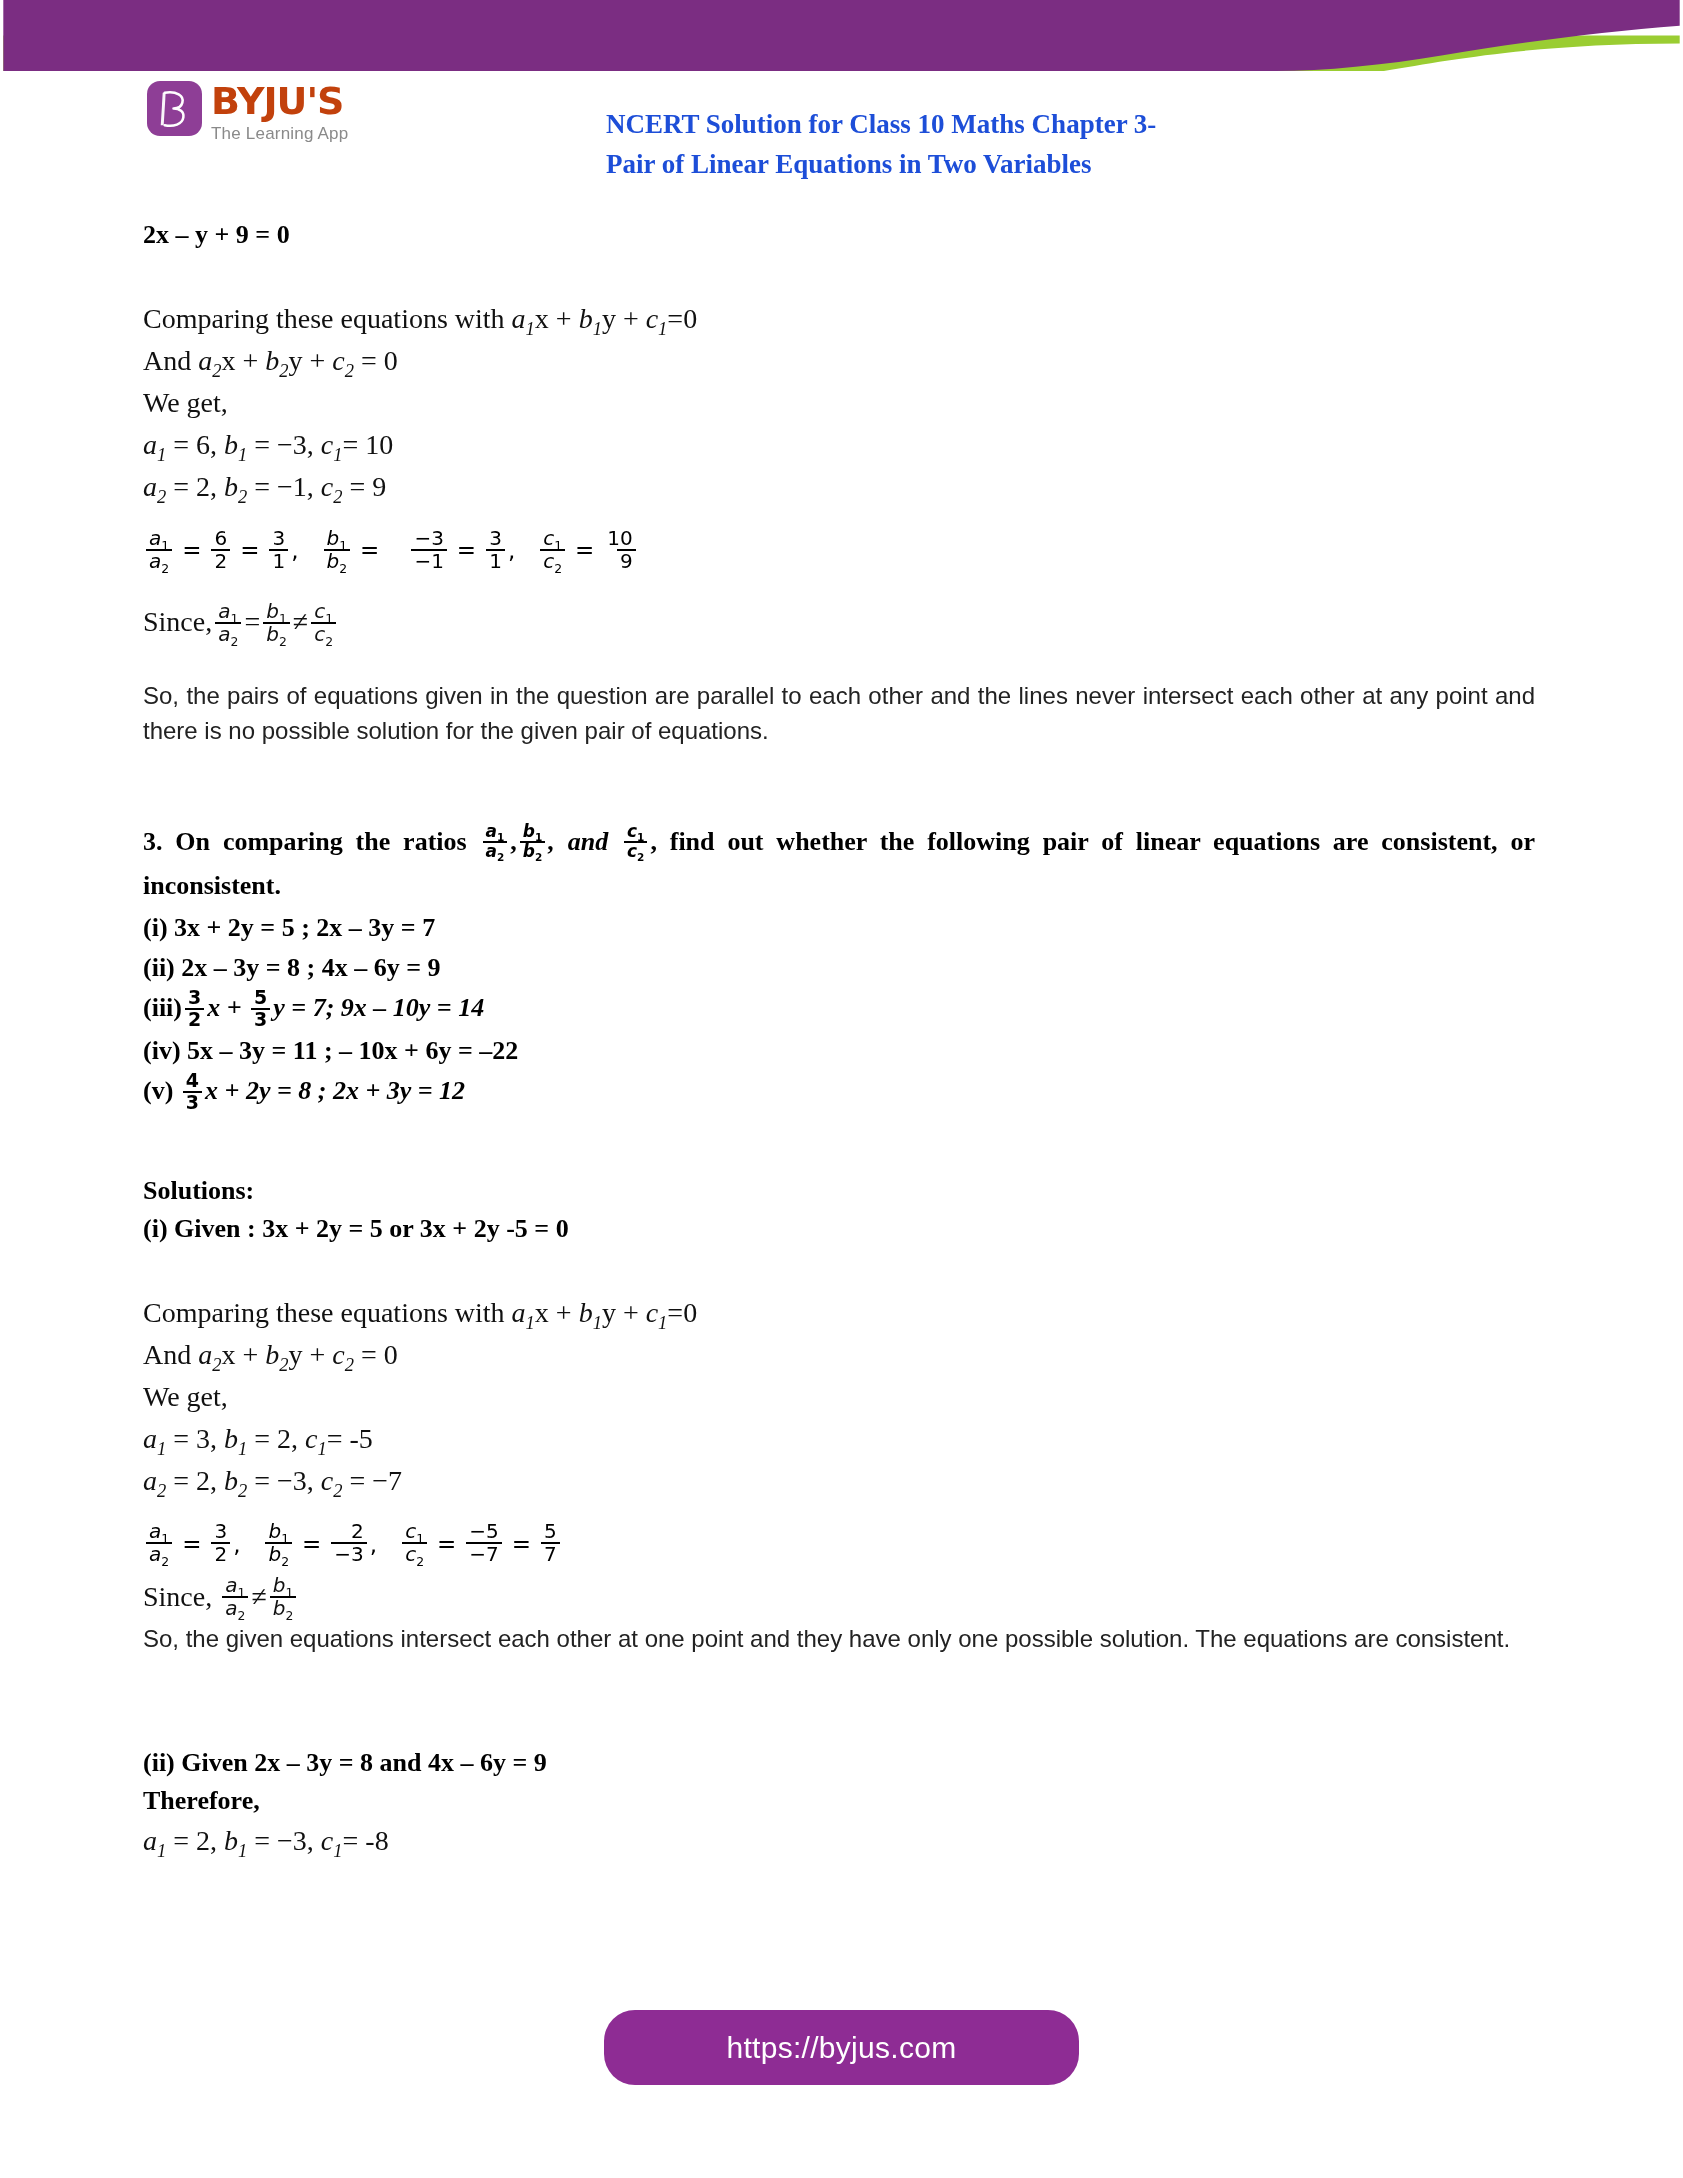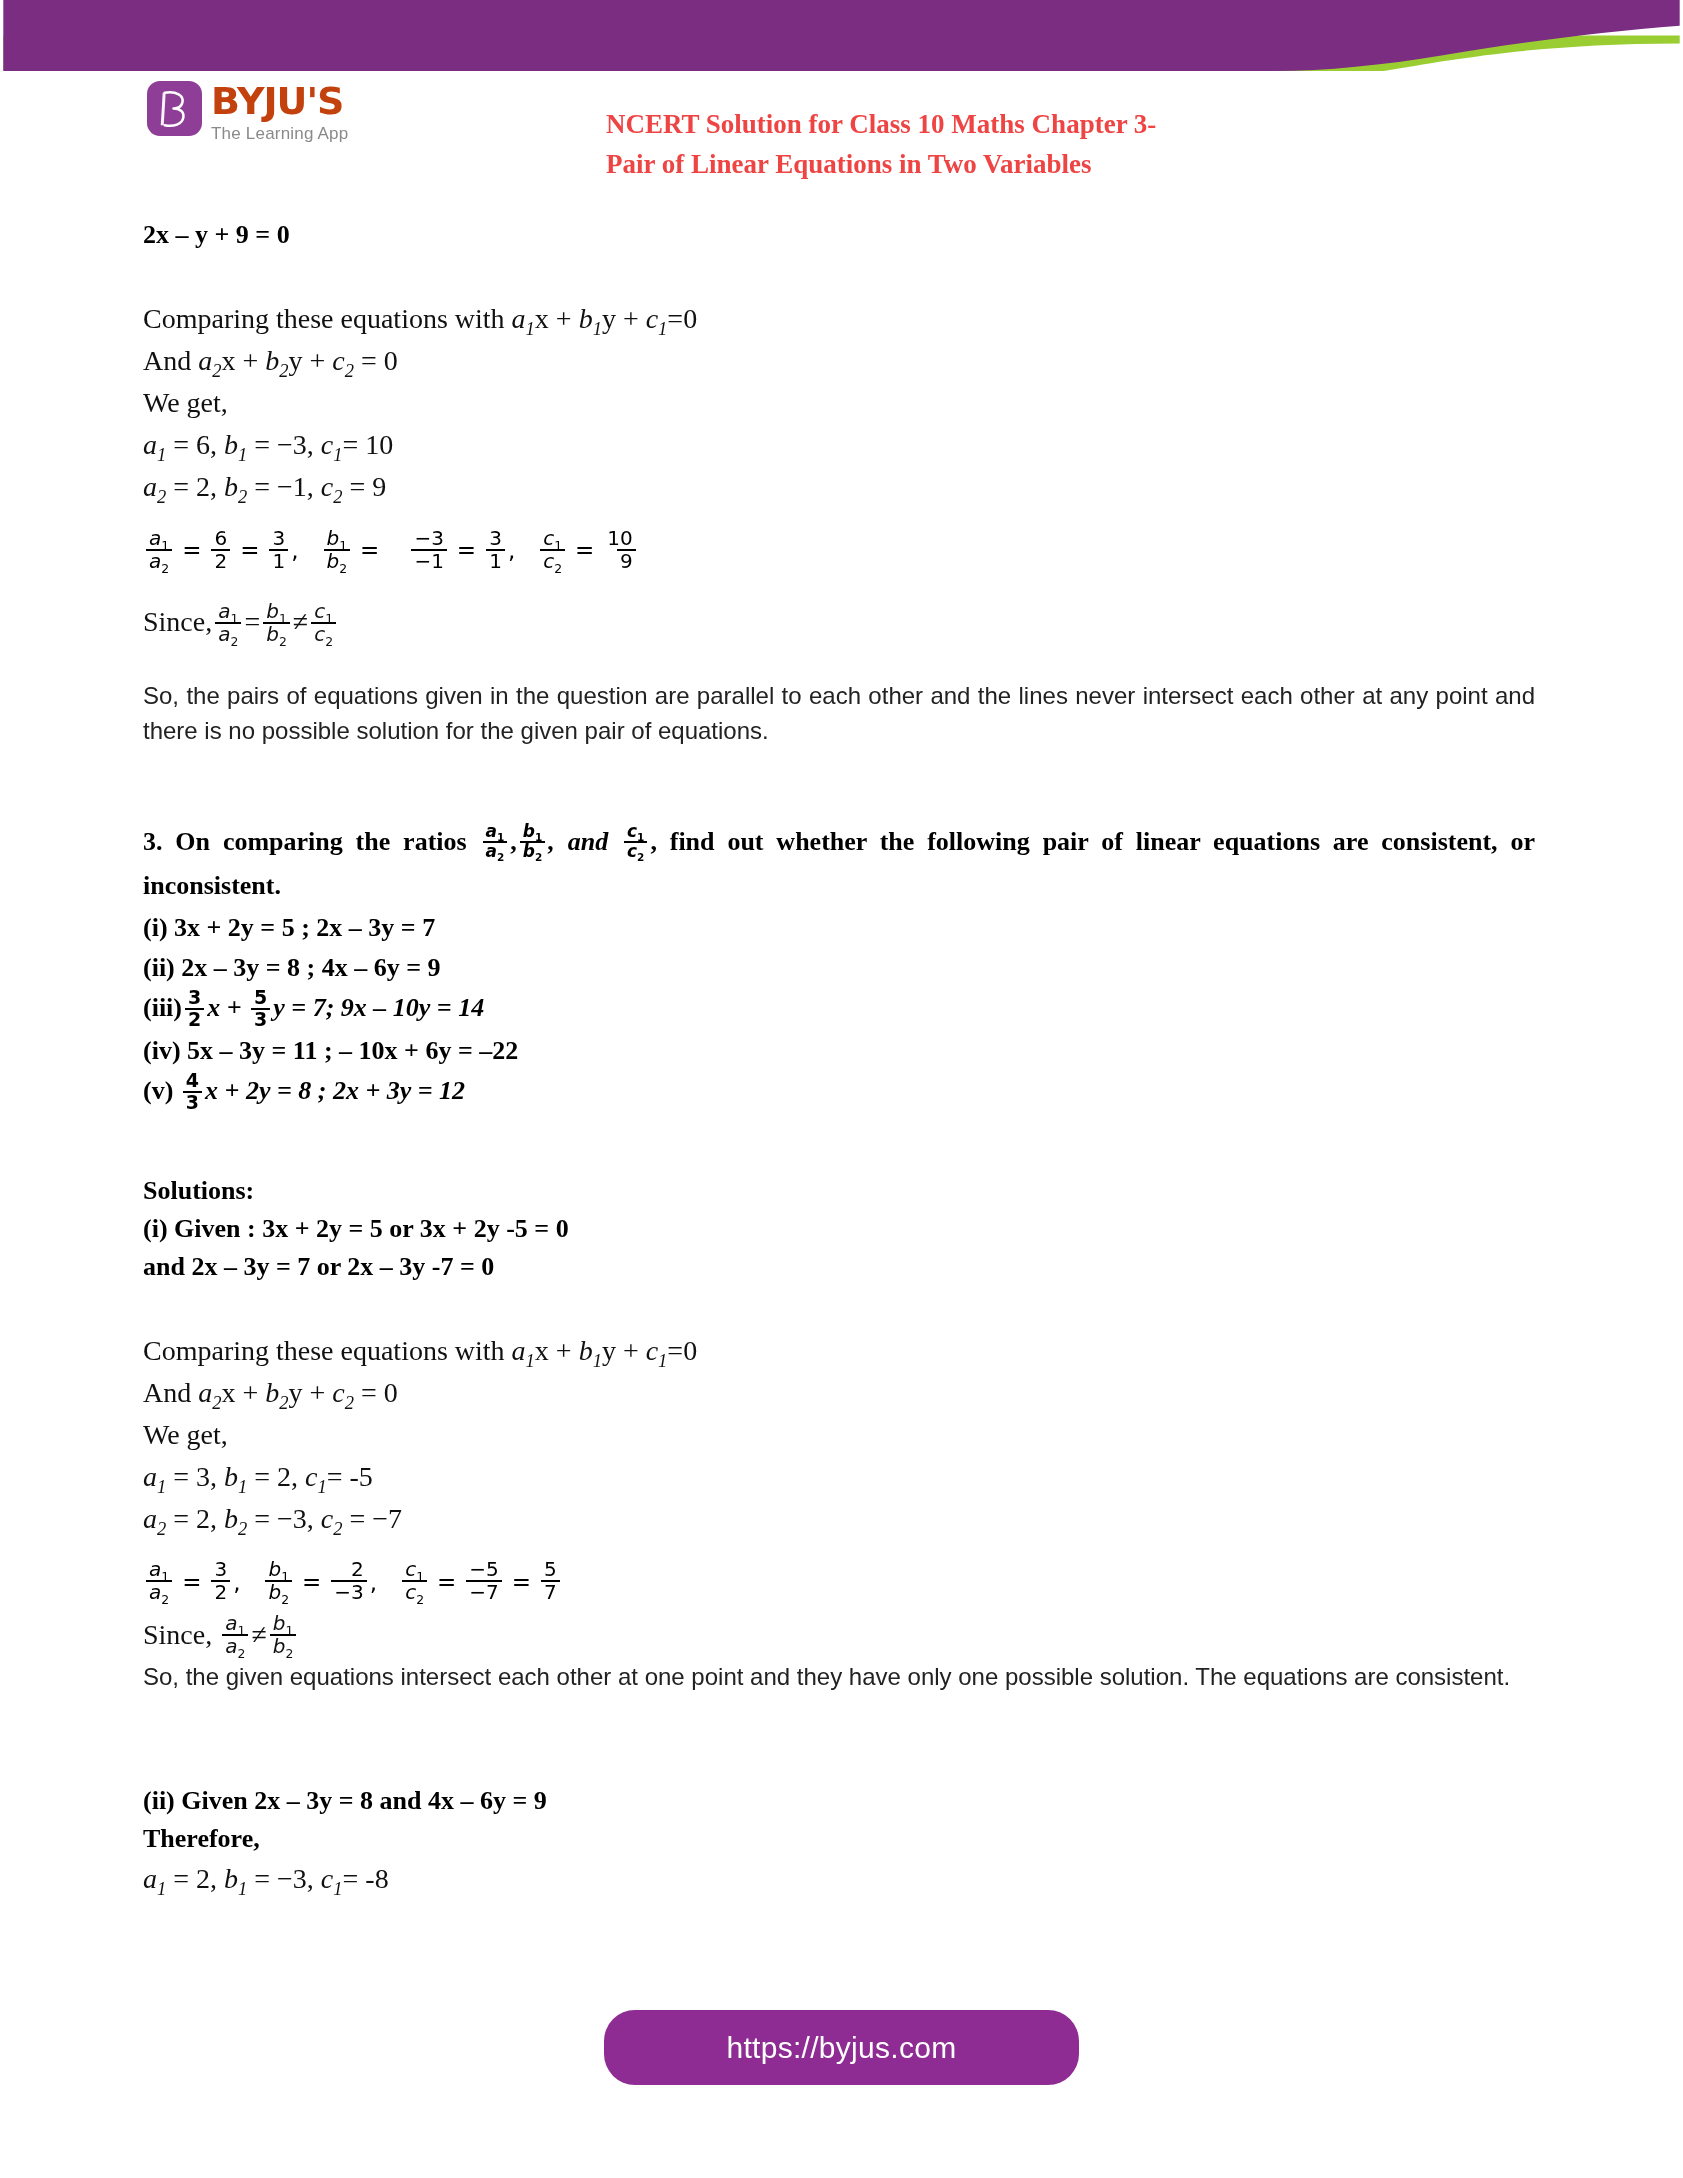--- a/index.html
+++ b/index.html
@@ -72,21 +72,21 @@
   
   .page-title {
     position: absolute;
     left: 606px;
     top: 104px;
     width: 713px;
     font-family: "Liberation Serif", serif;
     font-weight: bold;
     font-size: 27px;
     line-height: 40px;
-    color: #ef4444;
+    color: #1d4ed8;
   }
   .page-title .t-line { display: block; }
 
   
   .content {
     position: absolute;
     left: 143px;
     top: 216px;
     width: 1392px;
   }
@@ -356,21 +356,20 @@
       <span class="num">4</span>
       <span class="den">3</span>
     </span><span class="it">x + 2y = 8 ; 2x + 3y = 12</span>
   </div>
 
   <div class="spacer-lg"></div>
   <div class="spacer-sm"></div>
 
   <div class="bold-serif">Solutions:</div>
   <div class="bold-serif">(i) Given : 3x + 2y = 5 or 3x + 2y -5 = 0</div>
-  <div class="bold-serif">and 2x – 3y = 7 or 2x – 3y -7 = 0</div>
 
   <div class="spacer-lg"></div>
 
   <div class="math-line">
     <span>Comparing these equations with </span><span class="mi">a</span><span class="sub">1</span><span>x</span><span> + </span><span class="mi">b</span><span class="sub">1</span><span>y</span><span> + </span><span class="mi">c</span><span class="sub">1</span><span>=0</span>
   </div>
 
   <div class="math-line">
     <span>And </span><span class="mi">a</span><span class="sub">2</span><span>x</span><span> + </span><span class="mi">b</span><span class="sub">2</span><span>y</span><span> + </span><span class="mi">c</span><span class="sub">2</span><span> = 0</span>
   </div>

